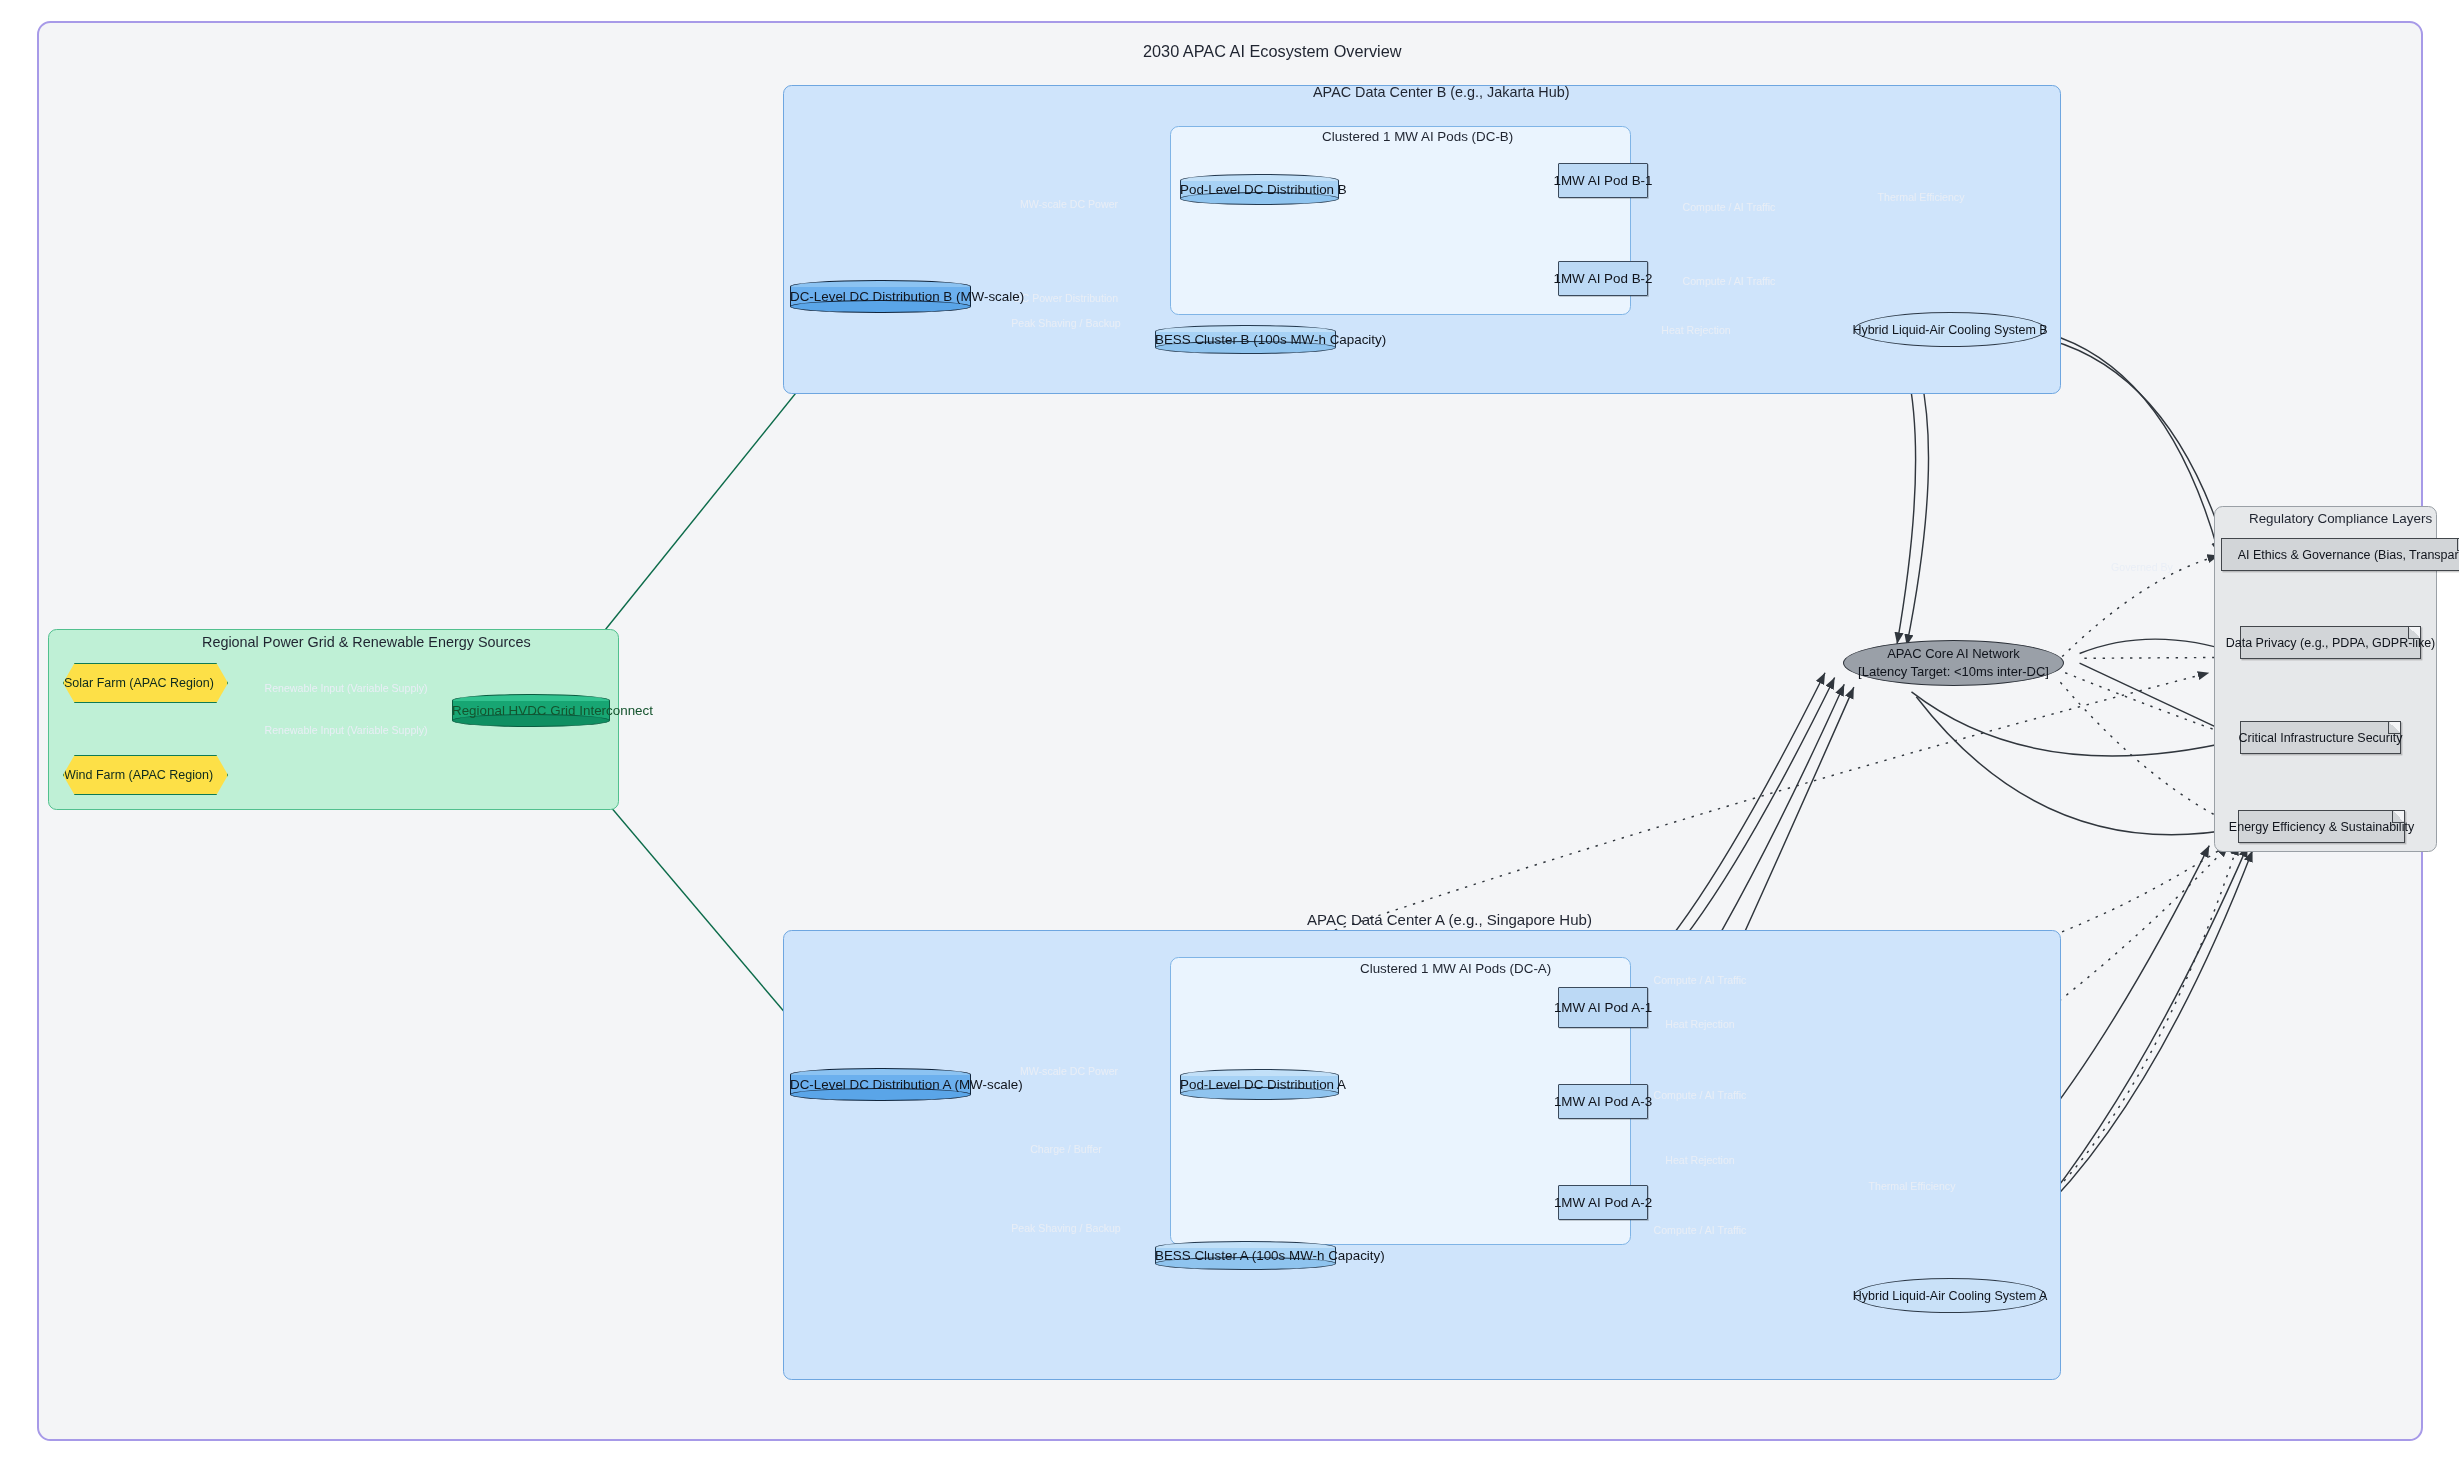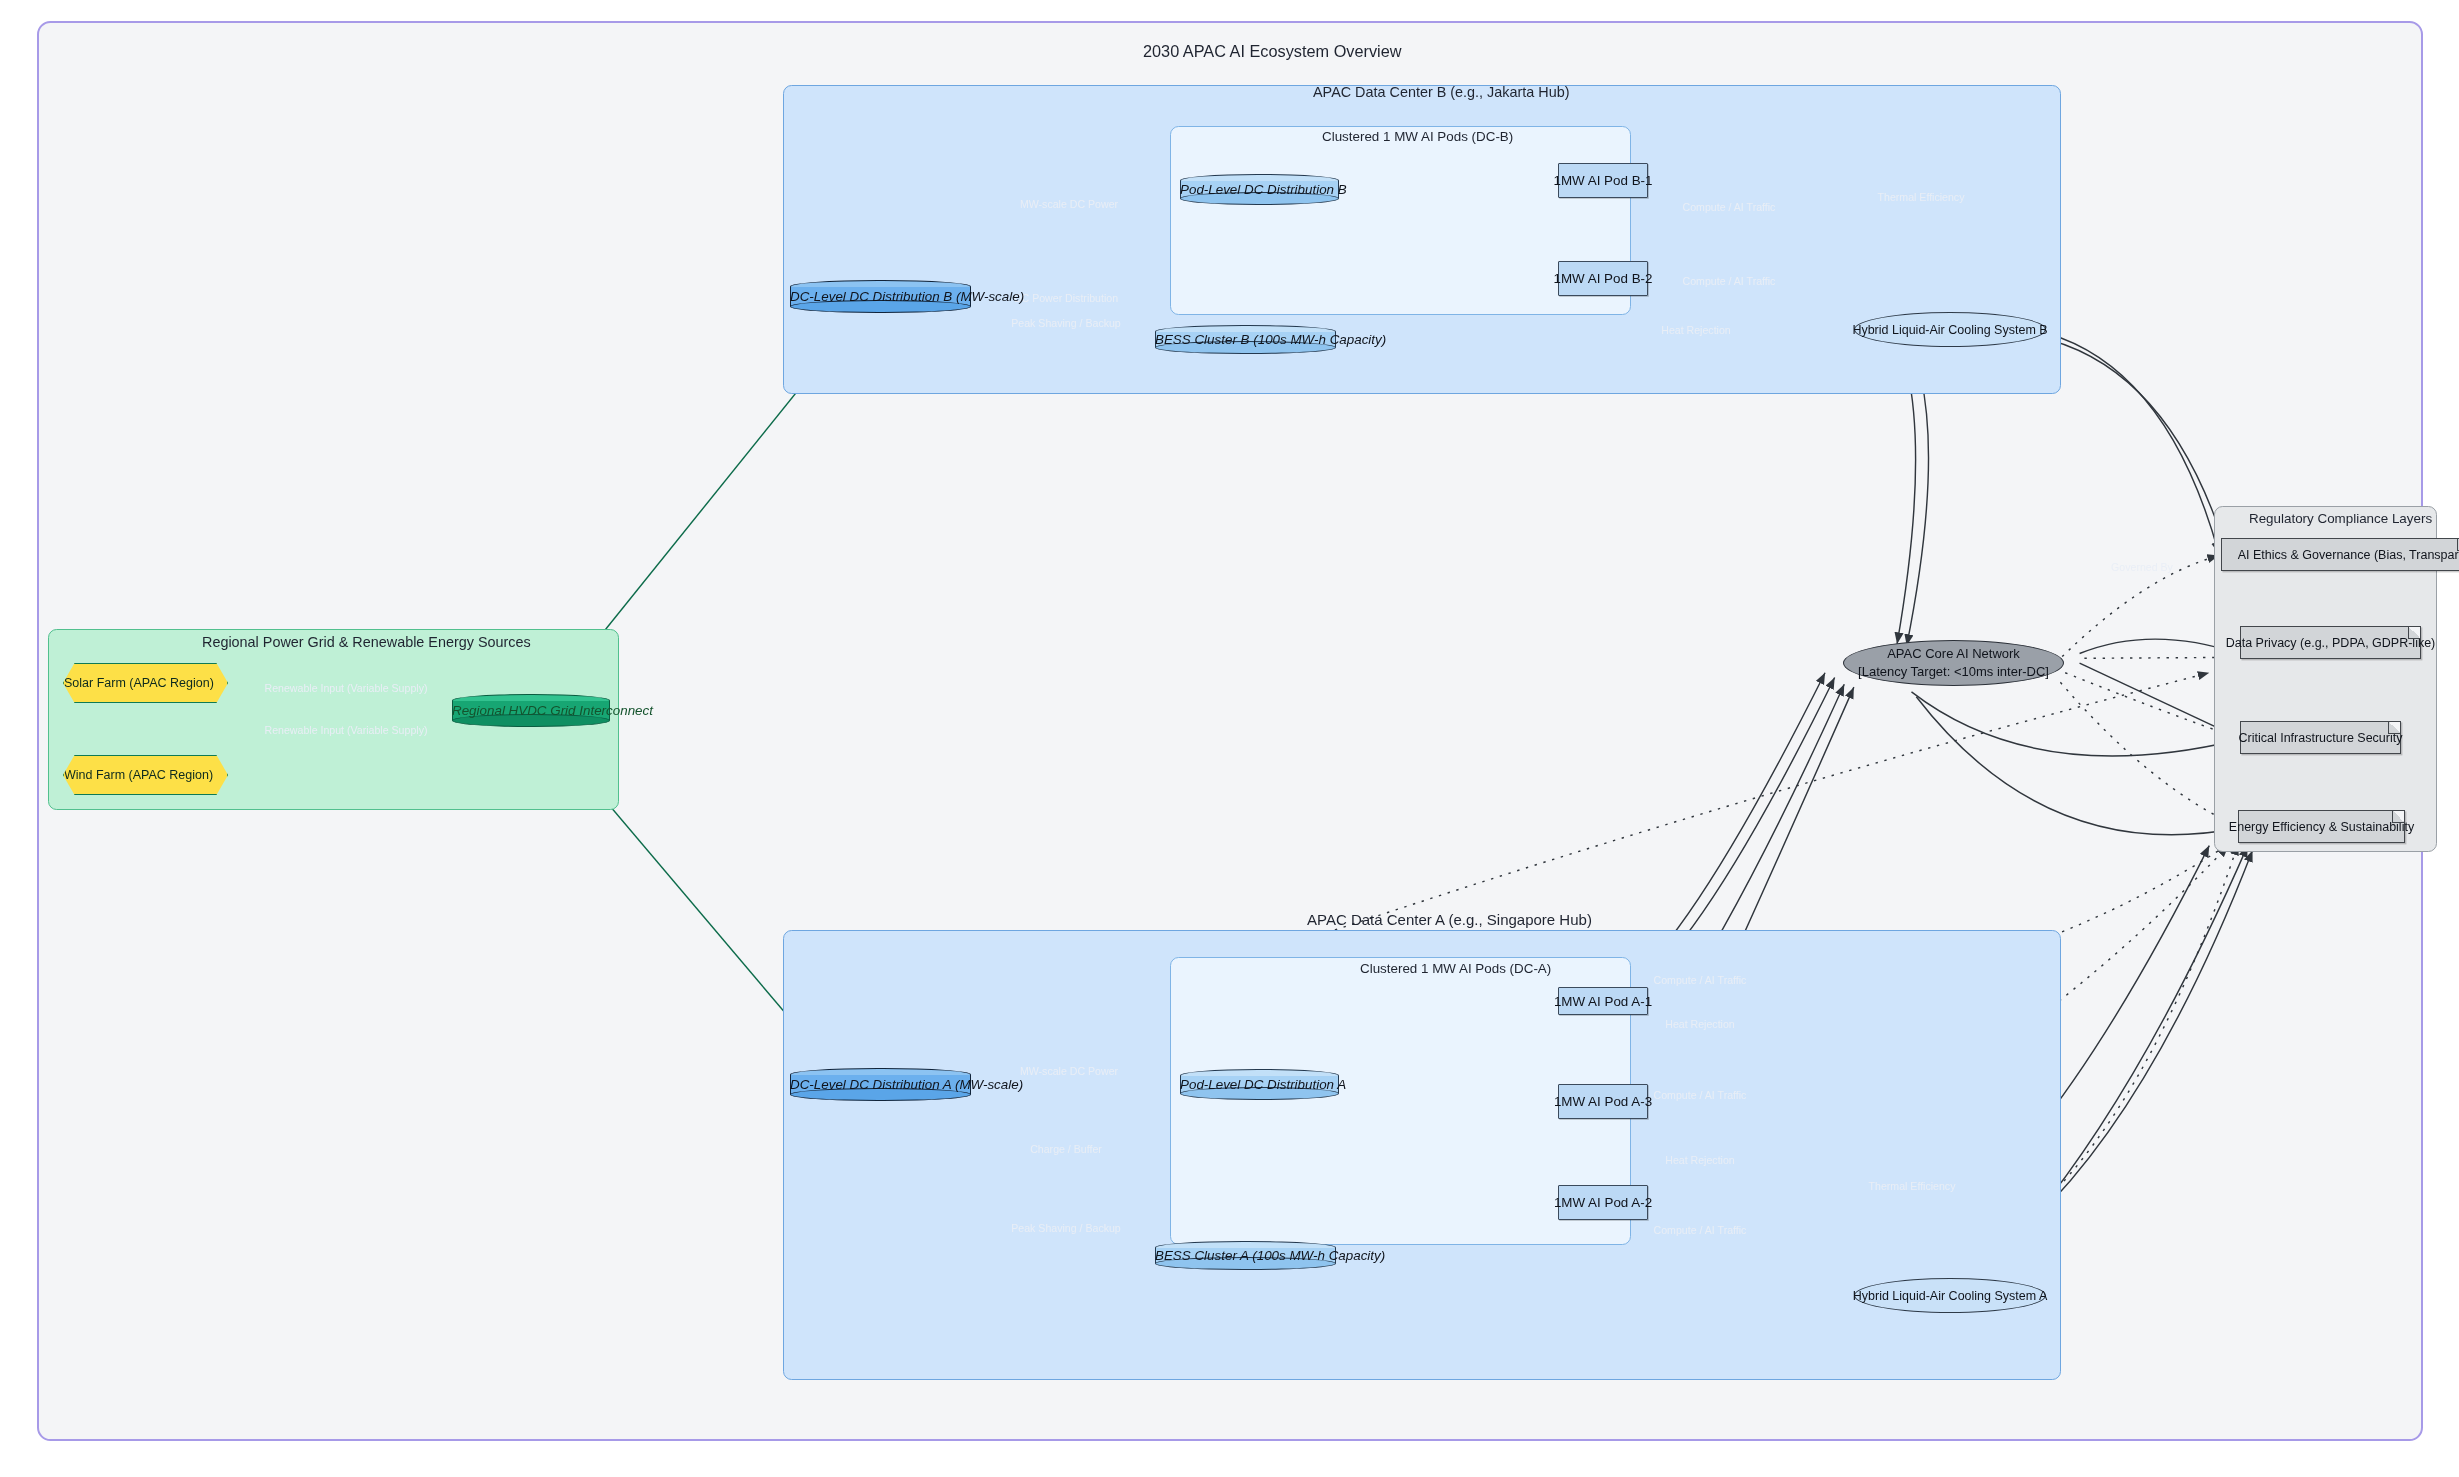--- a/index.html
+++ b/index.html
@@ -7,21 +7,21 @@
   body{font-family:"Liberation Sans","DejaVu Sans",sans-serif;}
   #root{position:relative;width:2459px;height:1478px;overflow:hidden;background:#ffffff;}
   #canvas{position:absolute;left:37px;top:21px;width:2386px;height:1420px;
           background:#f4f5f7;border:2.9px solid #a79ae8;border-radius:13.4px;box-sizing:border-box;}
   svg.layer{position:absolute;left:0;top:0;width:2459px;height:1478px;overflow:visible;}
   .ttl{position:absolute;font-size:16.3px;color:#1f2430;white-space:nowrap;}
   .node{position:absolute;box-sizing:border-box;display:flex;align-items:center;
         justify-content:center;text-align:center;color:#10141c;white-space:nowrap;}
   .rectnode{border:1.5px solid #3b4a5c;background:#bcd9f5;font-size:13.4px;border-radius:1px;
             box-shadow:1px 1px 0 rgba(0,0,0,.18);}
-  .cyl{font-size:13.4px;font-style:italic;}
+  .cyl{font-size:13.4px;}
   .cyl .body{position:absolute;left:0;right:0;top:6.7px;bottom:6.7px;background:#6cb0ee;
              border-left:1.7px solid #11243a;border-right:1.7px solid #11243a;}
   .cyl .cap{position:absolute;left:0;right:0;height:13.4px;border:1.7px solid #11243a;
             border-radius:50%;background:#8cc3f2;box-sizing:border-box;}
   .cyl .cap.top{top:0;}
   .cyl .cap.bot{bottom:0;background:#5aa5e8;}
   .cyl .lbl{position:relative;z-index:3;width:100%;}
   .cyl.green .body{background:#17a673;border-color:#0a5c40;}
   .cyl.green .cap{background:#32c28f;border-color:#0a5c40;}
   .cyl.green .cap.bot{background:#0f8f62;}
@@ -190,21 +190,21 @@
     <div class="lbl">BESS Cluster A (100s MW-h Capacity)</div>
   </div>
 
   <div class="node cyl lite" style="left:1180px;top:1069px;width:159px;height:31px;">
     <div class="cap top"></div>
     <div class="body"></div>
     <div class="cap bot"></div>
     <div class="lbl">Pod-Level DC Distribution A</div>
   </div>
 
-  <div class="node rectnode" style="left:1558px;top:987px;width:90px;height:28px;">
+  <div class="node rectnode" style="left:1558px;top:987px;width:90px;height:41px;">
     <span>1MW AI Pod A-1</span>
   </div>
   <div class="node rectnode" style="left:1558px;top:1084px;width:90px;height:35px;">
     <span>1MW AI Pod A-3</span>
   </div>
   <div class="node rectnode" style="left:1558px;top:1185px;width:90px;height:35px;">
     <span>1MW AI Pod A-2</span>
   </div>
 
   <div class="elp cool" style="left:1854px;top:1278px;width:192px;height:35px;">

